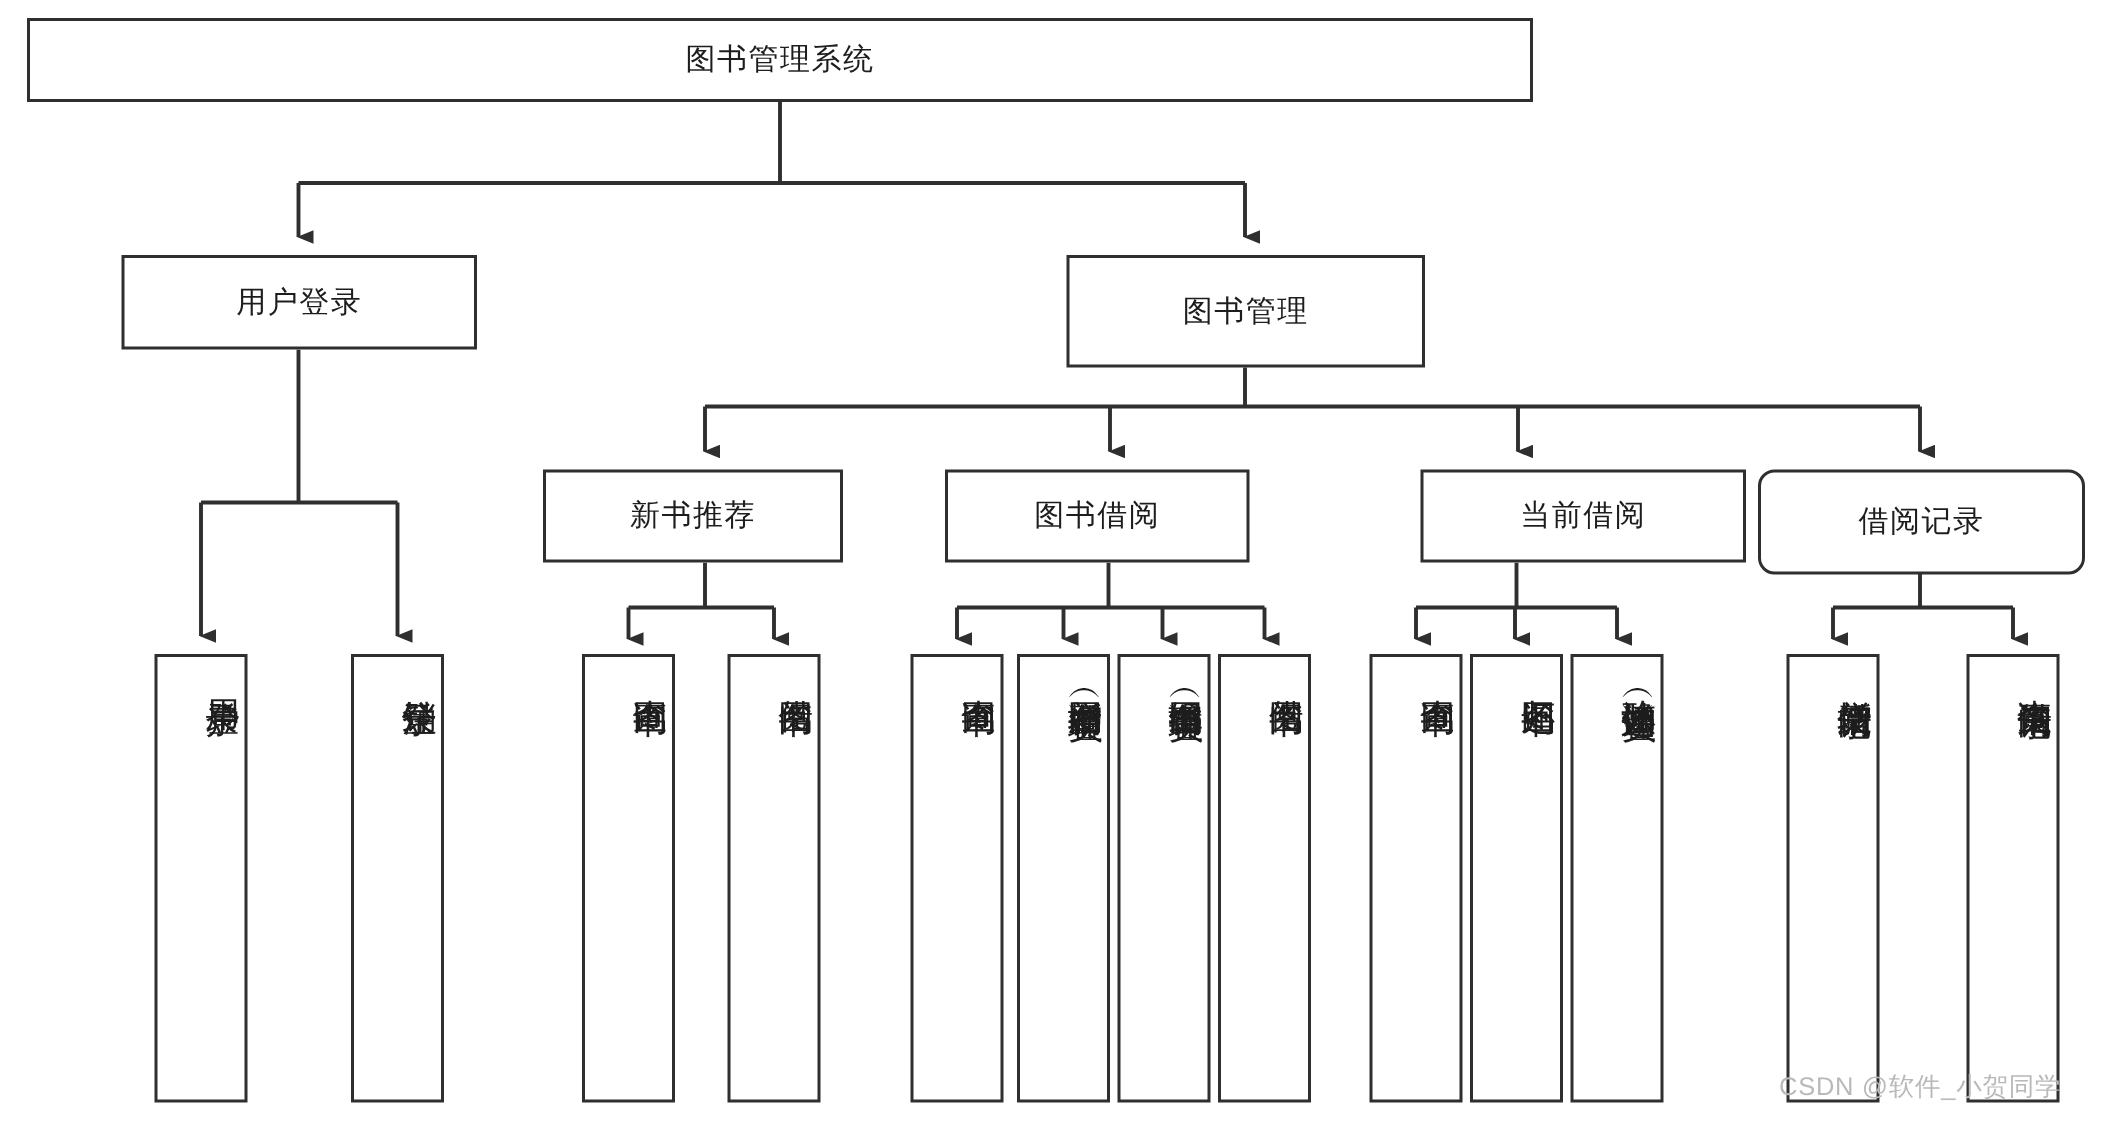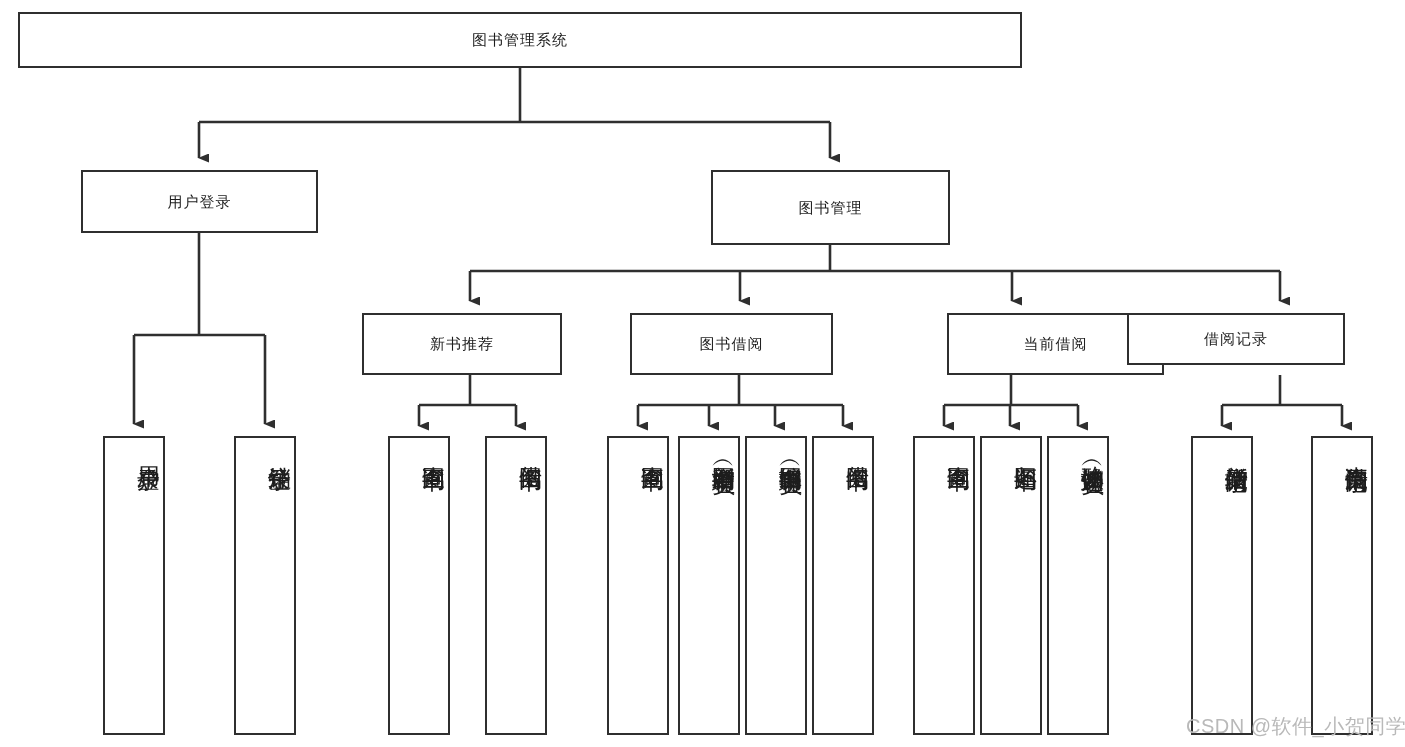--- a/index.html
+++ b/index.html
@@ -25,21 +25,21 @@
     position:absolute;
     box-sizing:border-box;
     border:2.5px solid #2f2f2f;
     background:#ffffff;
     display:flex;
     align-items:center;
     justify-content:center;
     color:#1d1d1d;
   }
   .node.horiz{
-    font-size:15px;
+    font-size:20px;
     letter-spacing:1px;
     line-height:1.2;
   }
   .node.vert{
     writing-mode:vertical-rl;
     text-orientation:upright;
     font-size:23px;
     line-height:1.22;
     letter-spacing:1px;
     padding:10px 0;
@@ -56,21 +56,21 @@
     width:100%;
     height:100%;
     display:flex;
     align-items:center;
     justify-content:center;
   }
   #watermark{
     position:absolute;
     left:1186px;
     top:713px;
-    font-size:20px;
+    font-size:17px;
     color:#b9b9b9;
     white-space:nowrap;
     letter-spacing:0.5px;
     user-select:none;
   }
 </style>
 </head>
 <body>
 
 <div id="stage">
@@ -142,21 +142,21 @@
   </div>
 
   <div class="node horiz" style="left:630px;top:313px;width:203px;height:62px;">
     <span>图书借阅</span>
   </div>
 
   <div class="node horiz" style="left:947px;top:313px;width:217px;height:62px;text-align:right;">
     <span>当前借阅</span>
   </div>
 
-  <div class="node horiz" style="left:1127px;top:313px;width:218px;height:52px;">
+  <div class="node horiz" style="left:1172px;top:313px;width:218px;height:70px;border-radius:11px;">
     <span>借阅记录</span>
   </div>
 
   <div class="node vert" style="left:103px;top:436px;width:62px;height:299px;">
     <span class="vwrap"><span>用户登录</span></span>
   </div>
 
   <div class="node vert" style="left:234px;top:436px;width:62px;height:299px;">
     <span class="vwrap"><span>注销登录</span></span>
   </div>

